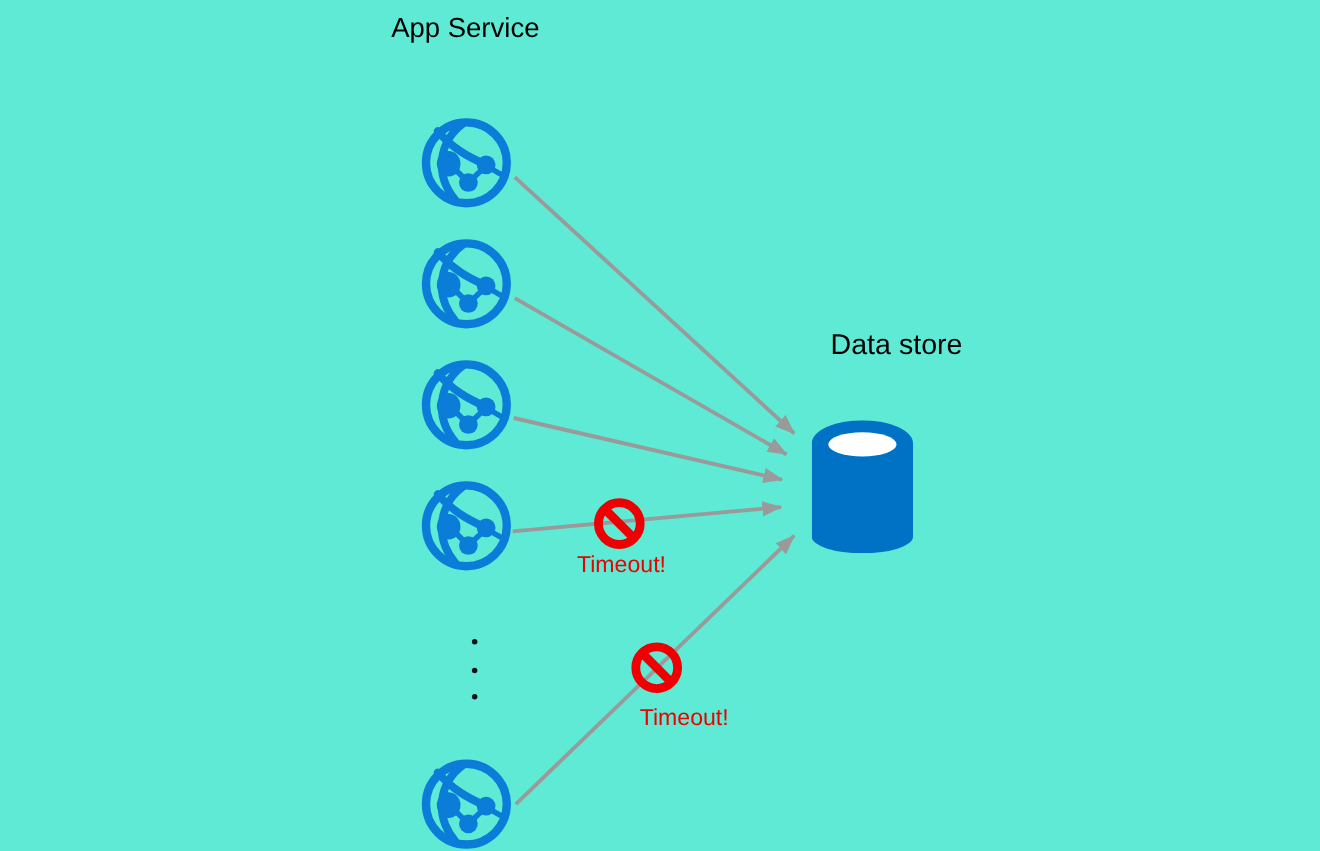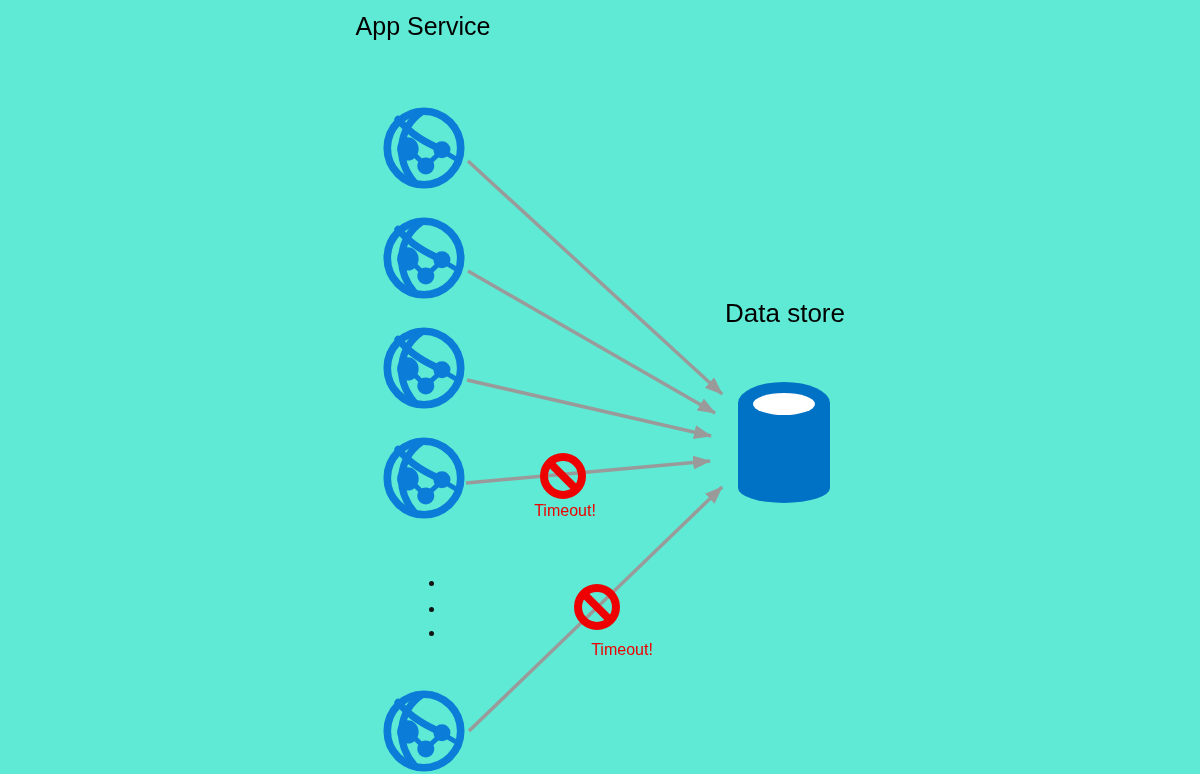--- a/index.html
+++ b/index.html
@@ -22,31 +22,31 @@
   .arrows{position:absolute;left:0;top:0;z-index:1;}
   .as-icon{position:absolute;width:86px;height:86px;z-index:2;}
   .as-icon svg{display:block;width:100%;height:100%;}
   .title{
     position:absolute;left:313px;top:10px;width:220px;
     text-align:center;font-size:25px;line-height:32px;
     color:var(--text-color);z-index:4;
   }
   .ds-label{
     position:absolute;left:695px;top:298px;width:180px;
-    text-align:center;font-size:26px;color:var(--text-color);z-index:4;
+    text-align:right;font-size:26px;color:var(--text-color);z-index:4;
   }
   .cylinder{position:absolute;left:738px;top:382px;width:92px;height:121px;z-index:2;}
   .cylinder svg{display:block;width:100%;height:100%;}
   .no-entry{position:absolute;width:48px;height:48px;z-index:3;}
   .no-entry svg{display:block;width:100%;height:100%;}
   .sign-1{left:539px;top:452px;}
   .sign-2{left:573px;top:583px;}
   .timeout-label{
     position:absolute;width:120px;text-align:center;
-    font-size:16px;color:var(--timeout-red);z-index:4;
+    font-size:21px;color:var(--timeout-red);z-index:4;
   }
   .timeout-1{left:505px;top:502px;}
   .timeout-2{left:562px;top:641px;}
   .dots{position:absolute;left:429px;top:581px;width:6px;z-index:2;}
   .dot{width:5px;height:5px;border-radius:50%;background:var(--dot-color);
        position:absolute;left:0;}
   .dot-1{top:0px;} .dot-2{top:26px;} .dot-3{top:50px;}
 
   
   .as-stroke{stroke:var(--app-service-blue);fill:none;}

